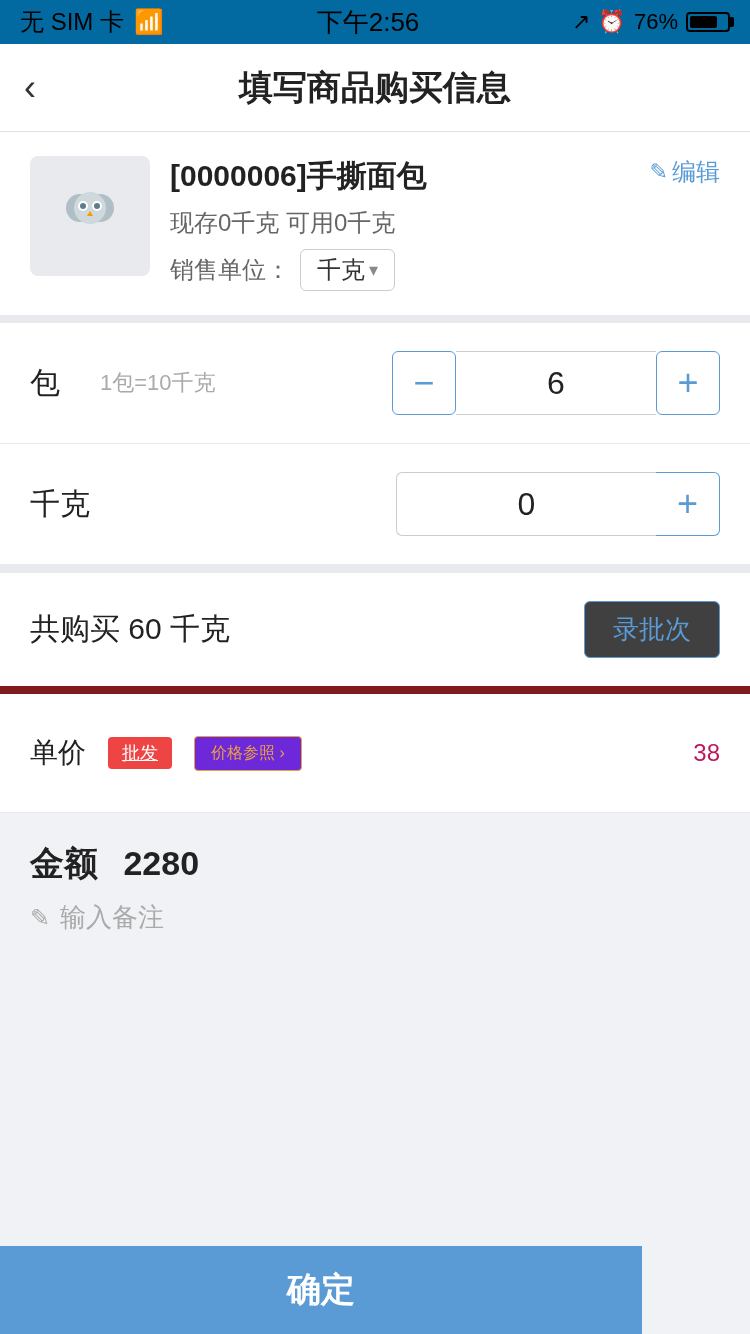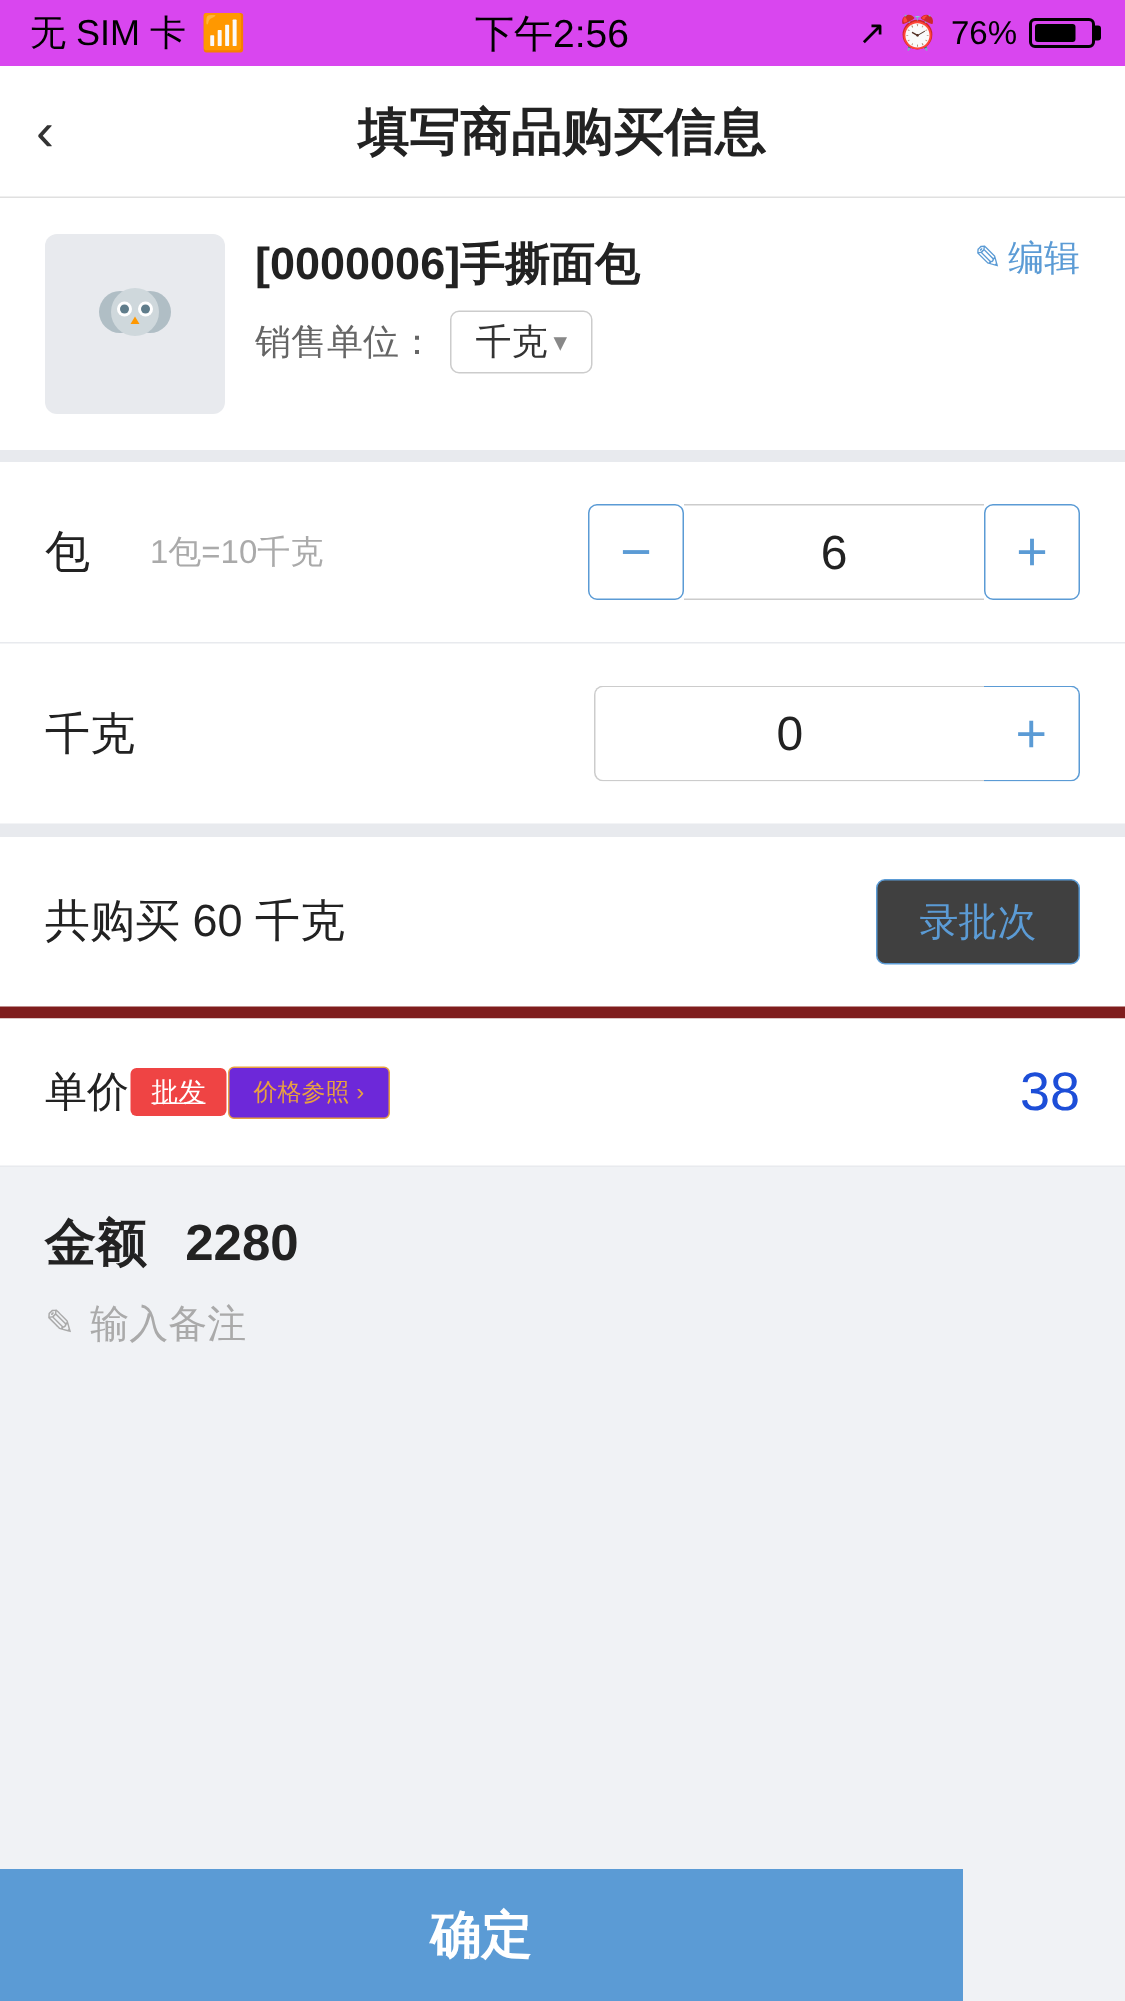--- a/index.html
+++ b/index.html
@@ -9,21 +9,21 @@
       min-height: 1334px;
       font-family: -apple-system, 'PingFang SC', 'Helvetica Neue', Arial, sans-serif;
       background: #f0f2f5;
       overflow-x: hidden;
     }
 
     
     .status-bar {
       width: 750px;
       height: 44px;
-      background: #d946ef;
+      background: #0369a1;
       display: flex;
       align-items: center;
       justify-content: space-between;
       padding: 0 20px;
       font-size: 24px;
       color: #000;
     }
     .status-left { display: flex; align-items: center; gap: 10px; font-size: 24px; }
     .status-center { font-size: 26px; font-weight: 500; }
     .status-right { display: flex; align-items: center; gap: 8px; font-size: 22px; }
@@ -198,24 +198,24 @@
       background: #404040;
       font-size: 26px;
       padding: 10px 28px;
       border-radius: 6px;
       cursor: pointer;
     }
 
     
     .price-section {
       background: #fff;
-      padding: 28px 30px;
-      display: flex;
-      align-items: center;
-      gap: 1px;
+      padding: 40px 30px;
+      display: flex;
+      align-items: center;
+      gap: 22px;
       border-bottom: 1px solid #e8eaee;
     }
     .price-label { font-size: 28px; color: #222; }
     .price-badge {
       background: #ef4444;
       color: #fff;
       font-size: 18px;
       padding: 4px 14px;
       border-radius: 4px;
       text-decoration: underline;
@@ -227,22 +227,22 @@
       font-size: 16px;
       padding: 6px 16px;
       border-radius: 4px;
       display: flex;
       align-items: center;
       gap: 4px;
       cursor: pointer;
     }
     .price-value {
       margin-left: auto;
-      font-size: 36px;
-      color: #1d4ed8;
+      font-size: 24px;
+      color: #be185d;
       font-weight: 500;
     }
 
     
     .amount-section {
       background: #f0f2f5;
       padding: 28px 30px 20px 30px;
     }
     .amount-row {
       font-size: 34px;
@@ -319,20 +319,21 @@
 
         <circle cx="33" cy="20" r="5" fill="#fff"></circle>
         <circle cx="47" cy="20" r="5" fill="#fff"></circle>
         <circle cx="33" cy="20" r="3" fill="#607d8b"></circle>
         <circle cx="47" cy="20" r="3" fill="#607d8b"></circle>
         <polygon points="40,25 37,30 43,30" fill="#ff9800"></polygon>
       </svg>
     </div>
     <div class="product-info">
       <div class="product-name">[0000006]手撕面包</div>
+      <div class="product-stock">现存0千克   可用0千克</div>
       <div class="product-unit-row">
         <span>销售单位：</span>
         <div class="unit-select">
           <span>千克</span>
           <span style="font-size:18px;color:#888;">▾</span>
         </div>
       </div>
     </div>
     <div class="edit-btn">
       <span style="font-size:22px;">✎</span>

